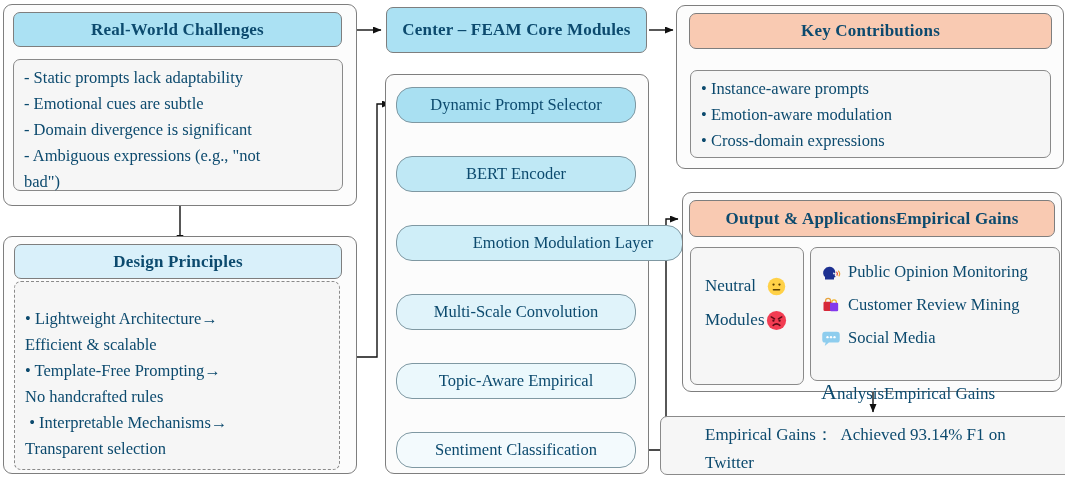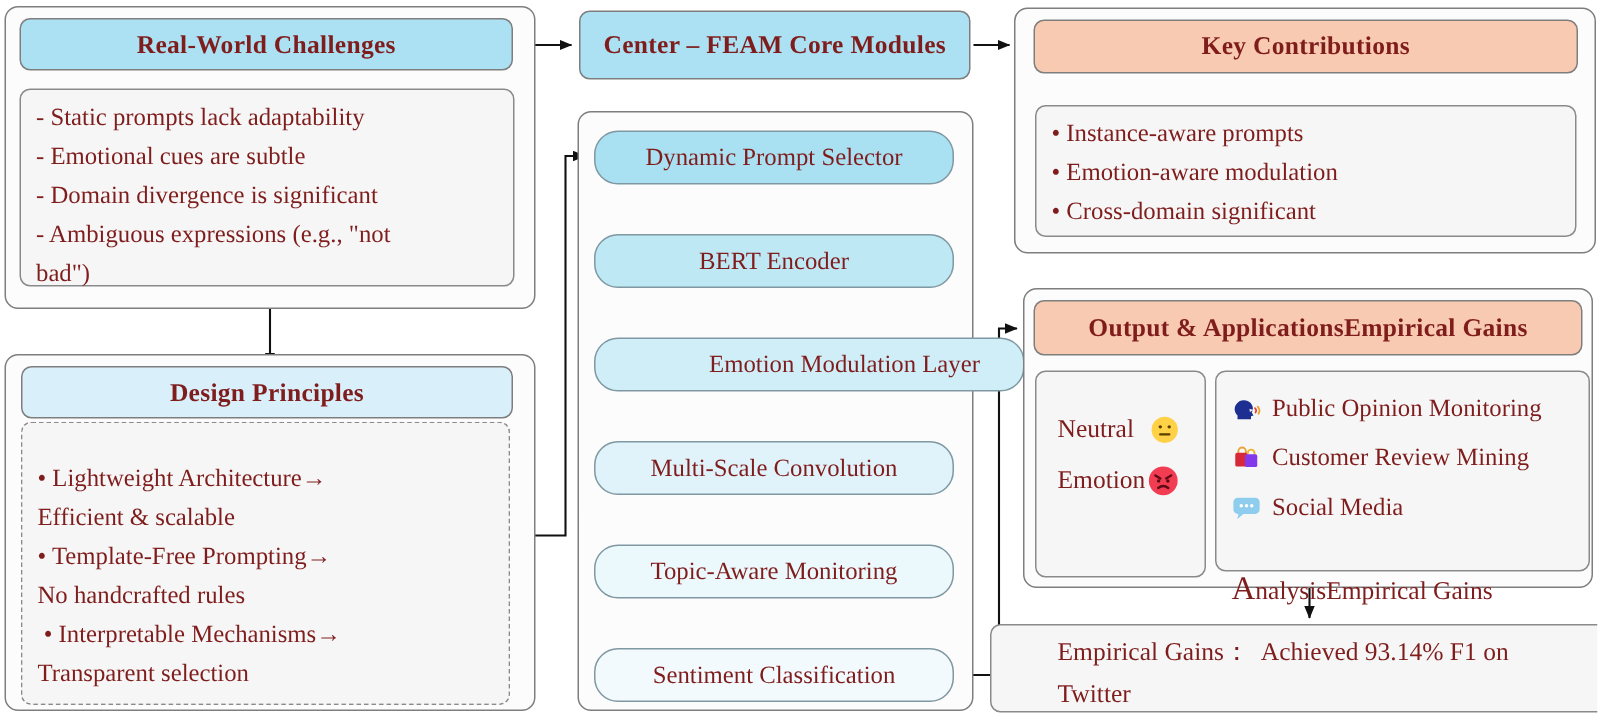--- a/index.html
+++ b/index.html
@@ -1,18 +1,18 @@
 <!DOCTYPE html>
 <html><head>
 <meta charset="utf-8">
 <style>
   html,body{margin:0;padding:0;background:#fff;}
   .canvas{
     position:relative;width:1065px;height:479px;background:#fff;
-    font-family:"Liberation Serif","DejaVu Serif",serif;color:#7f1d1d;overflow:hidden;
+    font-family:"Liberation Serif","DejaVu Serif",serif;color:#0c4a6e;overflow:hidden;
   }
   .container{
     position:absolute;background:#fcfcfc;border:1.4px solid #7e7e7e;border-radius:9px;
   }
   .hdr{
     position:absolute;border:1.4px solid #7e7e7e;border-radius:7px;
     display:flex;align-items:center;justify-content:center;
     font-weight:bold;font-size:17px;letter-spacing:.2px;
   }
   .blue{background:#abe1f3;}
@@ -98,55 +98,55 @@
   <div class="module m1" style="top:156px;">
       <span>BERT Encoder</span>
     </div>
   <div class="module m2" style="top:225px;">
       <span>Emotion Modulation Layer</span>
     </div>
   <div class="module m3" style="top:294px;">
       <span>Multi-Scale Convolution</span>
     </div>
   <div class="module m4" style="top:363px;">
-      <span>Topic-Aware Monitoring</span>
+      <span>Topic-Aware Empirical</span>
     </div>
   <div class="module m5" style="top:432px;">
       <span>Sentiment Classification</span>
     </div>
 
   <div class="container" style="left:676px;top:5px;width:386px;height:162px;"></div>
   <div class="hdr salmon" style="left:689px;top:13px;width:361px;height:34px;">
     <span>Key Contributions</span>
   </div>
   <div class="panel" style="left:690px;top:70px;width:339px;height:76px;font-family:Liberation Serif, serif;">
     <div class="line">• Instance-aware prompts</div>
     <div class="line">• Emotion-aware modulation</div>
-    <div class="line">• Cross-domain significant</div>
+    <div class="line">• Cross-domain expressions</div>
   </div>
 
   <div class="container" style="left:682px;top:192px;width:378px;height:198px;"></div>
   <div class="hdr salmon" style="left:689px;top:200px;width:364px;height:35px;">
     <span>Output &amp; ApplicationsEmpirical Gains</span>
   </div>
 
   <div class="panel" style="left:690px;top:247px;width:92px;height:110px;padding-top:21px;">
     <div class="sent-row">
       <span>Neutral</span>
       <span class="icon">
         <svg width="21" height="21" viewBox="0 0 24 24">
             <circle cx="12" cy="12" r="10" fill="#ffd147"></circle>
             <circle cx="8.6" cy="9.8" r="1.3" fill="#5a3e00"></circle>
             <circle cx="15.4" cy="9.8" r="1.3" fill="#5a3e00"></circle>
             <path d="M8.5 15.6 H15.5" stroke="#5a3e00" stroke-width="1.7" stroke-linecap="round"></path>
           </svg>
       </span>
     </div>
     <div class="sent-row">
-      <span>Emotion</span>
+      <span>Modules</span>
       <span class="icon">
         <svg width="23" height="23" viewBox="0 0 24 24">
             <circle cx="12" cy="12" r="10" fill="#f23c52"></circle>
             <path d="M6.5 8.3 L10 10.4" stroke="#5e0b16" stroke-width="1.6" stroke-linecap="round"></path>
             <path d="M17.5 8.3 L14 10.4" stroke="#5e0b16" stroke-width="1.6" stroke-linecap="round"></path>
             <circle cx="8.8" cy="12.2" r="1.2" fill="#5e0b16"></circle>
             <circle cx="15.2" cy="12.2" r="1.2" fill="#5e0b16"></circle>
             <path d="M8.5 17 Q12 14.2 15.5 17" stroke="#5e0b16" stroke-width="1.7" fill="none" stroke-linecap="round"></path>
           </svg>
       </span>

